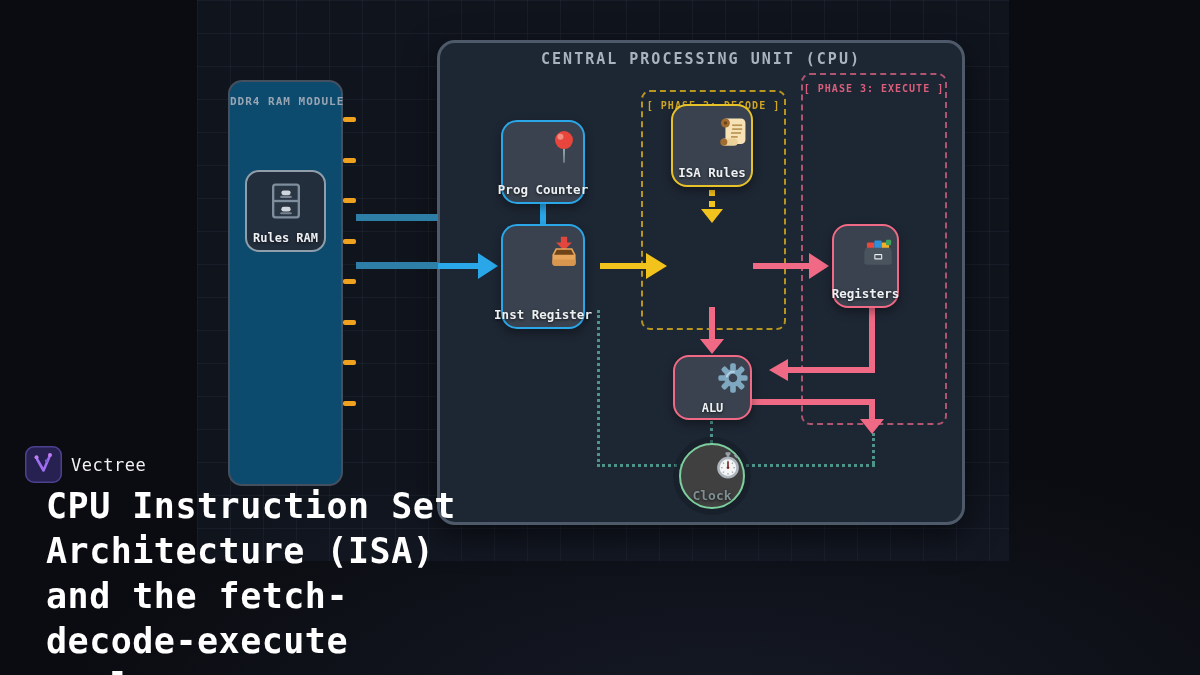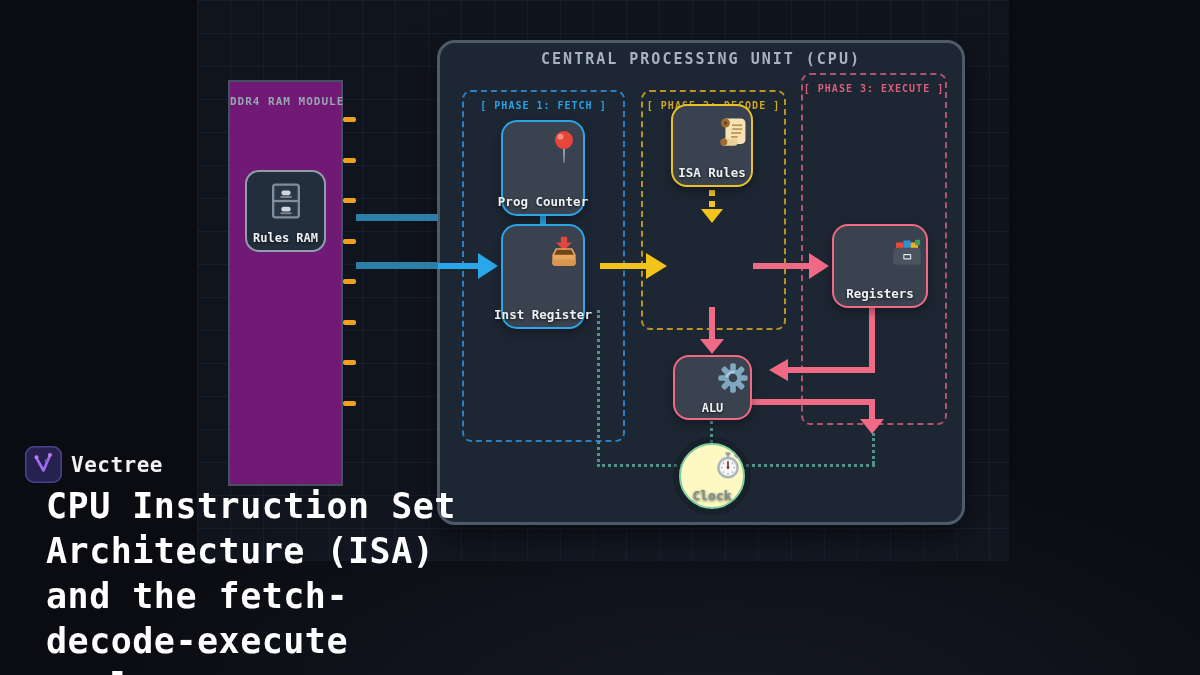--- a/index.html
+++ b/index.html
@@ -19,21 +19,21 @@
   }
   .bottom-glow {
     position:absolute; left:0; bottom:0; width:1200px; height:260px;
     background:radial-gradient(ellipse at 60% 120%, rgba(40,52,78,.35) 0%, rgba(11,12,17,0) 65%);
     z-index:0;
   }
 
   
   .ram-module {
     position:absolute; left:228px; top:80px; width:115px; height:406px;
-    background:#701a75; border:2px solid #44505f; border-radius:0; z-index:2;
+    background:#0c4a6e; border:2px solid #44505f; border-radius:14px; z-index:2;
   }
   .ram-title {
     position:absolute; top:13px; left:0; width:100%; text-align:center;
     font-size:11px; font-weight:bold; letter-spacing:1px; color:#98a5b3; white-space:nowrap;
   }
   .main-ram {
     position:absolute; left:15px; top:88px; width:81px; height:82px;
     background:#232e3c; border:2px solid #909eab; border-radius:14px;
     display:flex; flex-direction:column; align-items:center; z-index:3;
   }
@@ -81,39 +81,39 @@
   }
   .node-label {
     position:absolute; bottom:5px; left:50%; transform:translateX(-50%);
     font-size:12.5px; font-weight:bold; color:#eef1f4; white-space:nowrap;
     text-shadow:0 1px 3px rgba(0,0,0,.7);
   }
   .node svg { margin-top:7px; }
   .n-blue   { border:2.5px solid #2aa7e9; }
   .n-yellow { border:2.5px solid #e8c229; }
   .n-pink   { border:2.5px solid #f06a85; }
-  .node-prog { left:501px; top:120px; width:84px; height:96px; }
+  .node-prog { left:501px; top:120px; width:84px; height:84px; }
   .node-inst { left:501px; top:224px; width:84px; height:105px; }
   .node-isa  { left:671px; top:104px; width:82px; height:83px; }
   .node-cu   { left:671px; top:224px; width:82px; height:84px; }
-  .node-reg  { left:832px; top:224px; width:96px; height:84px; }
+  .node-reg  { left:832px; top:224px; width:67px; height:84px; }
   .node-alu  { left:673px; top:355px; width:79px; height:65px; }
   .node-alu .node-label { bottom:3px; font-size:12px; }
   .node-alu svg { margin-top:4px; }
   .node-clock {
     left:679px; top:443px; width:66px; height:66px; border-radius:50%;
-    background:#fef9c3; border:2px solid #7ecf9e; z-index:6;
+    background:#404040; border:2px solid #7ecf9e; z-index:6;
     box-shadow:0 0 0 6px rgba(20,26,36,.45);
   }
   .node-clock .node-label { color:#7e8e93; font-size:13px; bottom:4px; }
   .node-clock svg { margin-top:6px; }
 
   
   .brand { position:absolute; left:25px; top:446px; display:flex; align-items:center; z-index:7; }
-  .brand-name { margin-left:9px; font-size:21px; font-weight:bold; color:#f2f2f2; letter-spacing:.5px; }
+  .brand-name { margin-left:9px; font-size:17px; font-weight:normal; color:#f2f2f2; letter-spacing:.5px; }
   .headline {
     position:absolute; left:26px; top:484px; z-index:7;
     font-size:35px; line-height:45px; font-weight:bold; color:#ffffff;
     white-space:pre-line; letter-spacing:.5px;margin-left:20px;
   }
   .footer-url {
     position:absolute; right:24px; top:625px; z-index:7;
     font-size:13.5px; color:#646c78; white-space:nowrap;
   }
 </style>
@@ -149,23 +149,20 @@
   <div class="ram-pin" style="top:401px"></div>
 
   <div class="shaft" style="left:356px;top:214px;width:82px;height:7px;background:#2d7fa8"></div>
   <div class="shaft" style="left:356px;top:262px;width:82px;height:7px;background:#2d7fa8"></div>
   <div class="shaft" style="left:438px;top:263px;width:42px;height:6px;background:#2aa7e9"></div>
   <div class="tri" style="left:478px;top:253px;border-top:13px solid transparent;border-bottom:13px solid transparent;border-left:20px solid #2aa7e9"></div>
 
   <div class="cpu-box"></div>
   <div class="cpu-title">CENTRAL PROCESSING UNIT (CPU)</div>
 
-  <div class="phase phase-fetch">
-    <div class="phase-label">[ PHASE 1: FETCH ]</div>
-  </div>
   <div class="phase phase-decode">
     <div class="phase-label">[ PHASE 2: DECODE ]</div>
   </div>
   <div class="phase phase-execute">
     <div class="phase-label">[ PHASE 3: EXECUTE ]</div>
   </div>
 
   <div class="dotted dot-v" style="left:597px;top:310px;height:157px"></div>
   <div class="dotted dot-h" style="left:597px;top:464px;width:278px"></div>
   <div class="dotted dot-v" style="left:872px;top:433px;height:31px"></div>

